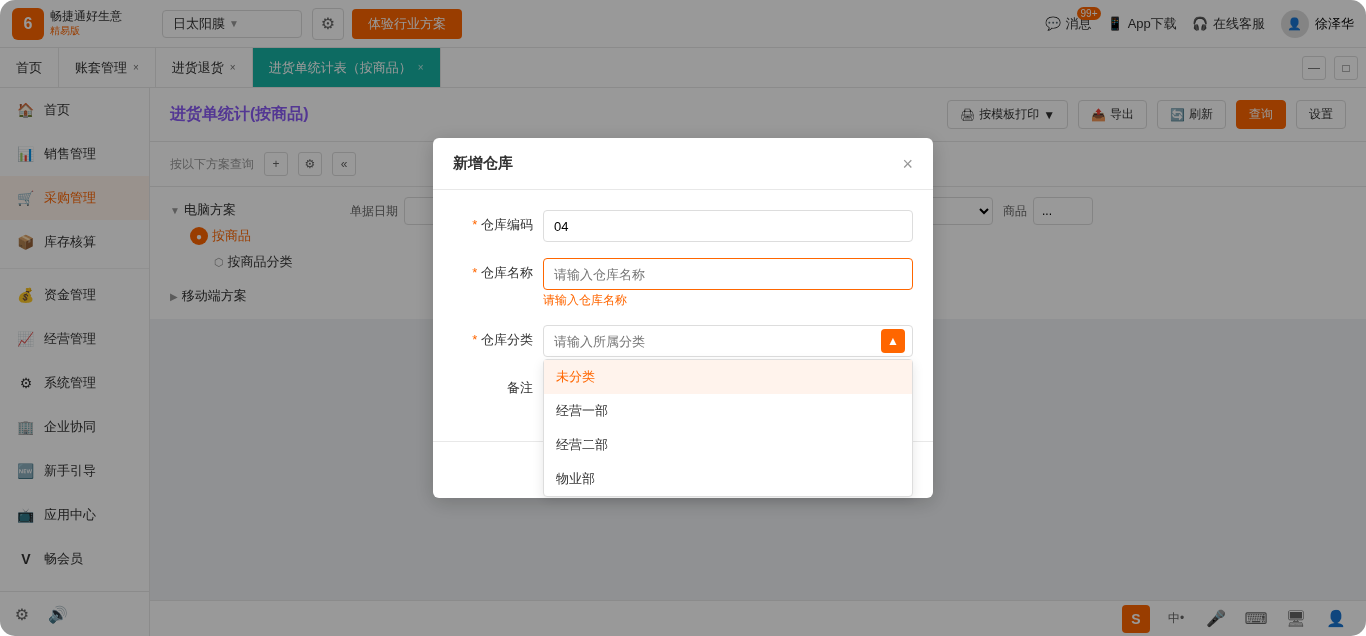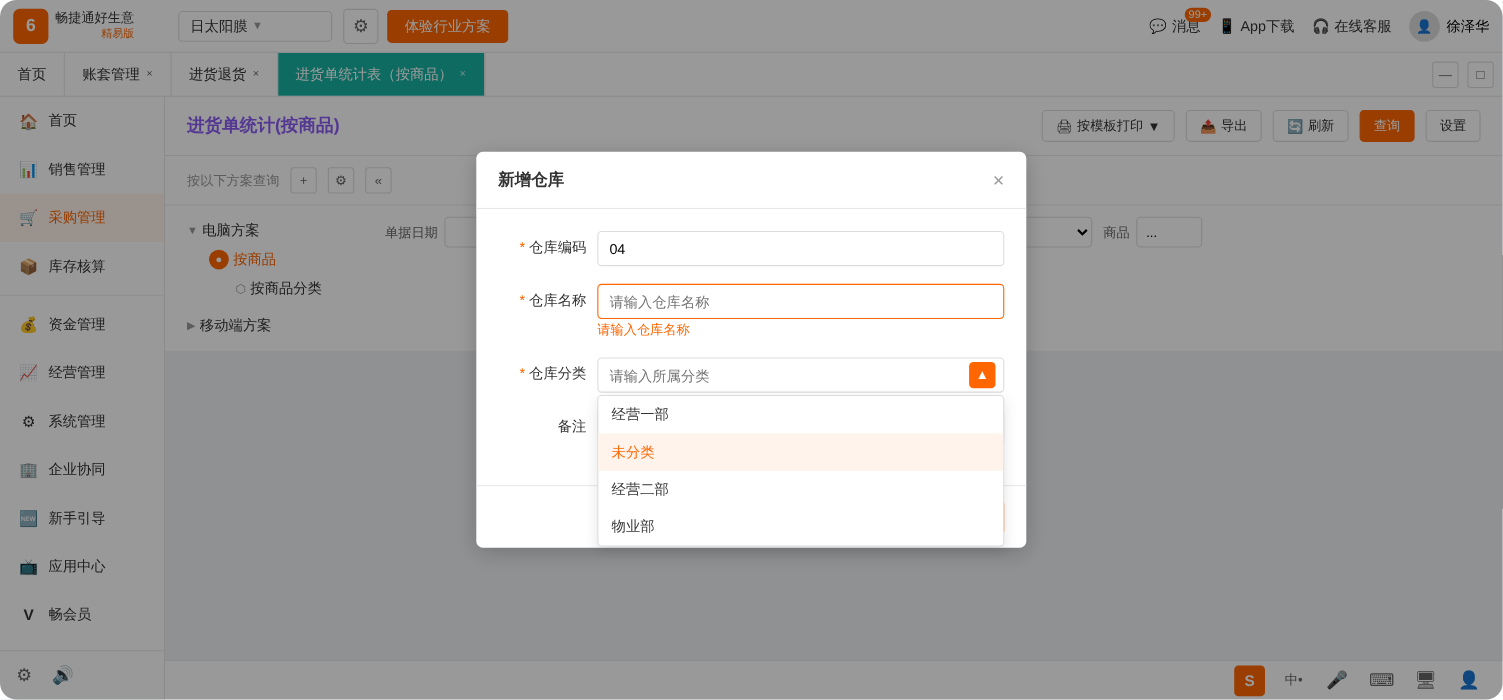--- a/index.html
+++ b/index.html
@@ -23,21 +23,21 @@
       gap: 6px;
     }
     .logo-icon {
       width: 32px; height: 32px;
       background: #f60;
       border-radius: 6px;
       display: flex; align-items: center; justify-content: center;
       color: #fff; font-weight: bold; font-size: 16px;
     }
     .logo-text { font-size: 12px; color: #333; line-height: 1.3; }
-    .logo-sub { font-size: 10px; color: #f60; text-align: right; }
+    .logo-sub { font-size: 10px; color: #f60; }
     .store-selector {
       display: flex; align-items: center; gap: 4px;
       border: 1px solid #ddd; border-radius: 4px;
       padding: 4px 10px;
       font-size: 13px; color: #333;
       background: #fff;
       cursor: pointer;
       min-width: 140px;
     }
     .store-selector .arrow { color: #999; font-size: 10px; }
@@ -711,22 +711,22 @@
         </div>
       </div>
 
       <div class="form-row">
         <label class="form-label required">仓库分类</label>
         <div class="form-control form-select-wrap">
           <input class="form-select-input" type="text" placeholder="请输入所属分类" style="">
           <div class="select-arrow">▲</div>
           
           <div class="dropdown-list">
+            <div class="dropdown-item selected">未分类</div>
             <div class="dropdown-item">经营一部</div>
-            <div class="dropdown-item selected">未分类</div>
             <div class="dropdown-item">经营二部</div>
             <div class="dropdown-item">物业部</div>
           </div>
         </div>
       </div>
 
       <div class="form-row">
         <label class="form-label">备注</label>
         <div class="form-control">
           <input class="form-input" type="text" style="">

